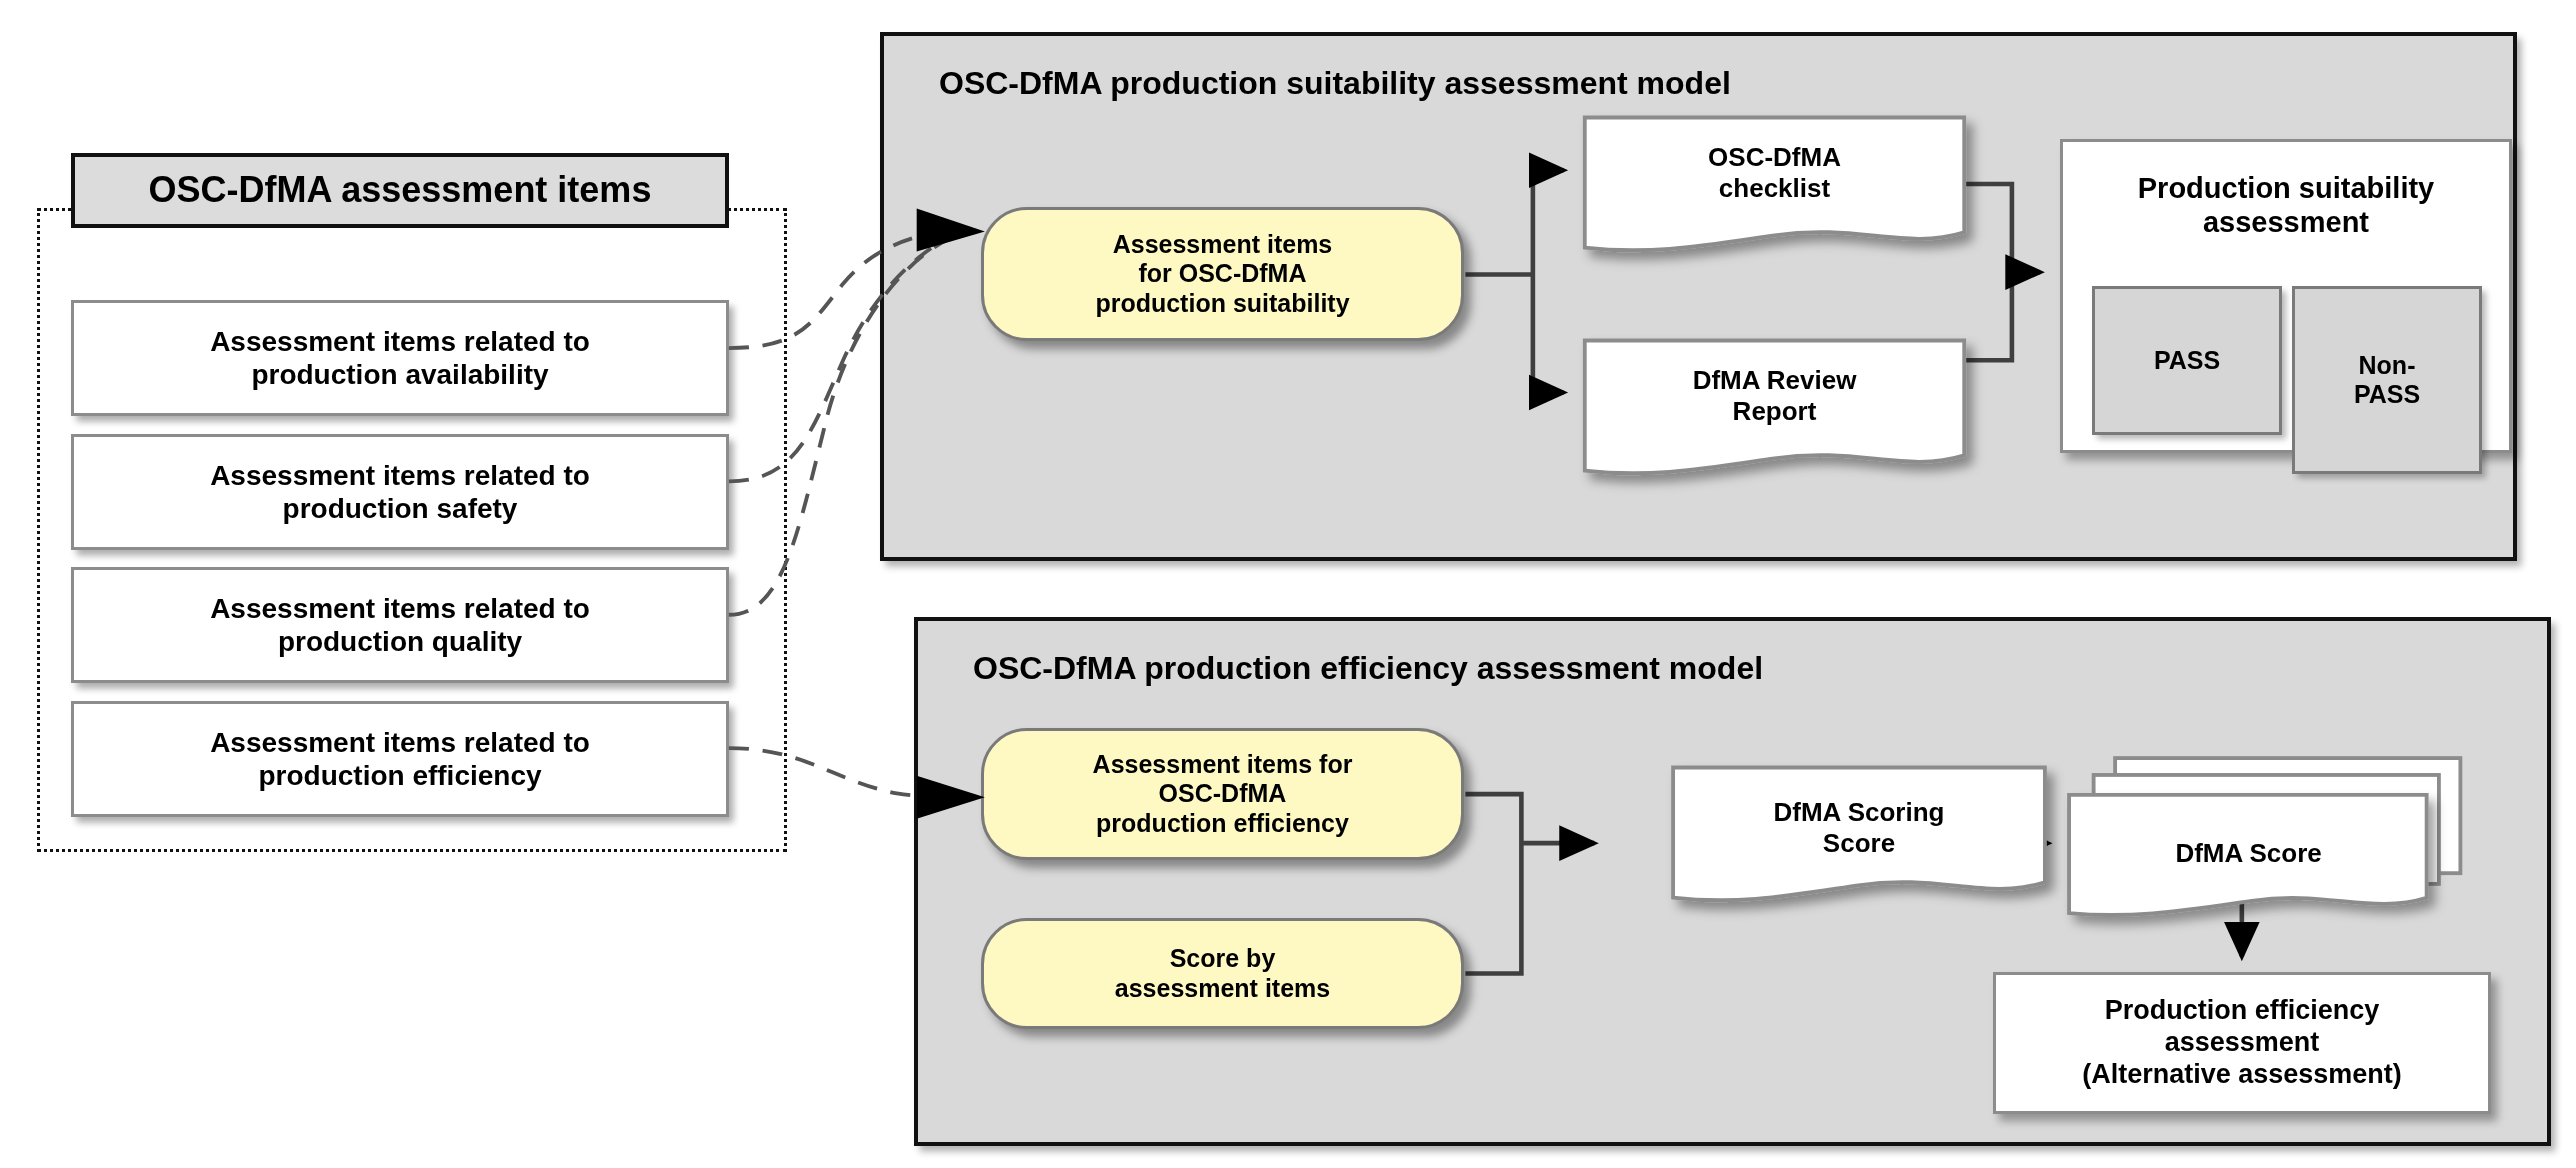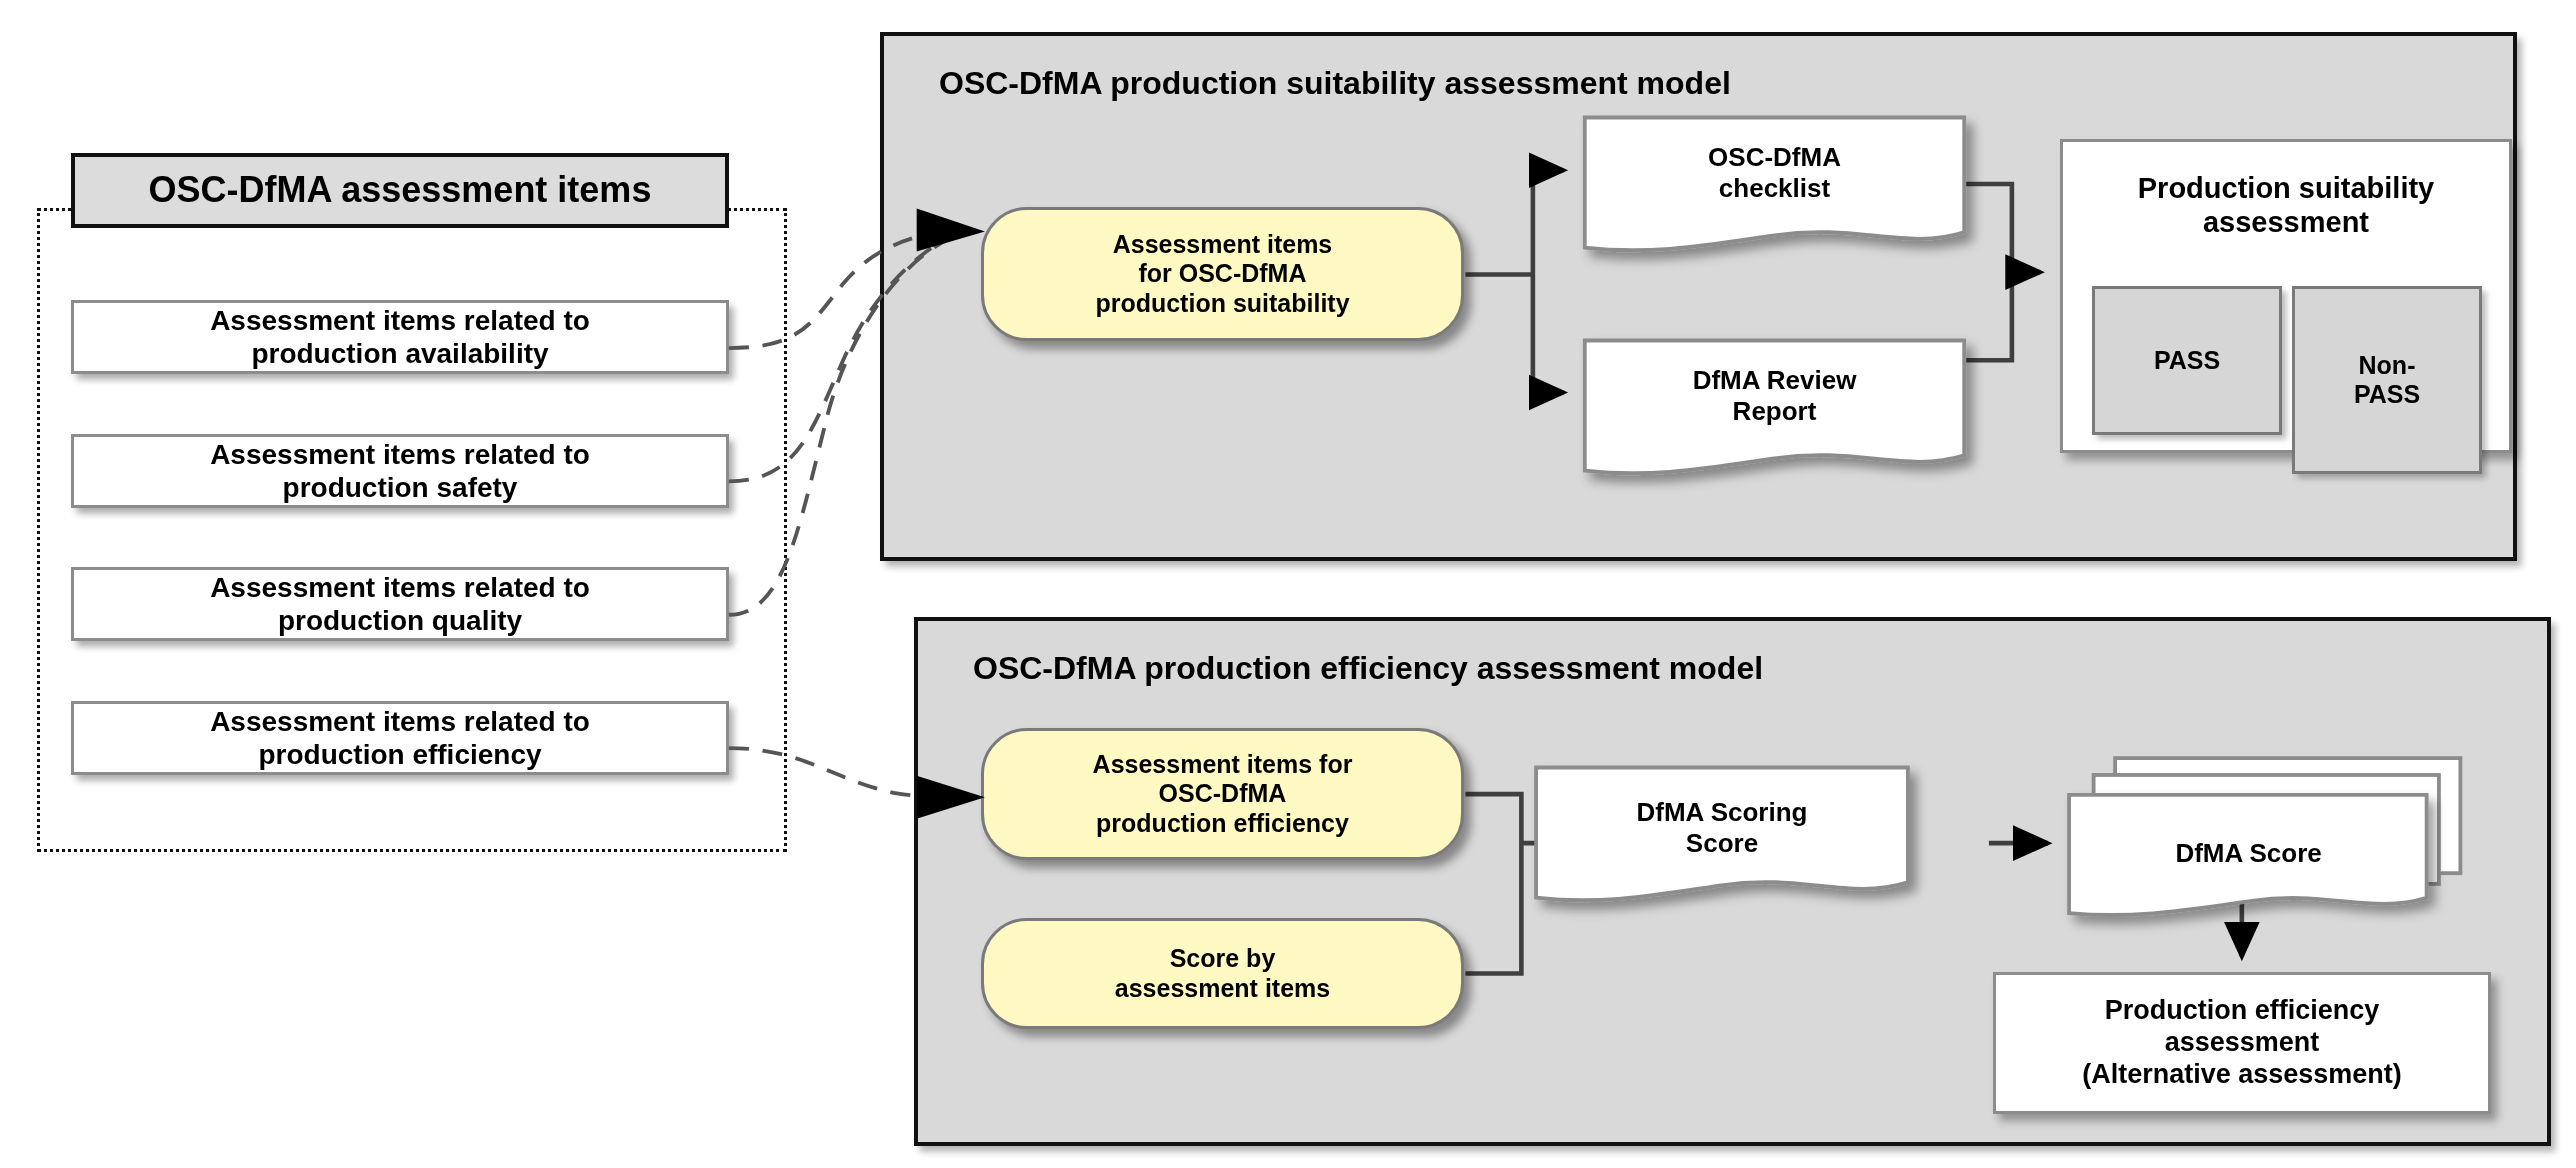--- a/index.html
+++ b/index.html
@@ -22,21 +22,21 @@
 
   
   #left-header{
     left:71px;top:153px;width:658px;height:75px;
     background:#dcdcdc;border:4.6px solid #111;
     font-size:36px;z-index:6;
   }
 
   
   .left-item{
-    left:71px;width:658px;height:74px;background:#ffffff;
+    left:71px;width:658px;height:116px;background:#ffffff;
     border:3.1px solid #8c8c8c;font-size:28px;z-index:5;
     box-shadow:5.4px 6.1px 7px rgba(0,0,0,.33);
   }
   #left-item-0{top:300px;}
   #left-item-1{top:434px;}
   #left-item-2{top:567px;}
   #left-item-3{top:701px;}
 
   
   .panel{
@@ -182,21 +182,21 @@
     </span>
   </div>
 
   <div class="node pill" style="left:981px;top:918px;width:483px;height:111px;">
     <span>
       <span>Score by</span><br>
       <span>assessment items</span>
     </span>
   </div>
 
-  <div class="doc-wrap" style="left:1534px;top:766px;width:376px;height:153px;">
+  <div class="doc-wrap" style="left:1671px;top:766px;width:376px;height:153px;">
     <svg width="376" height="153" viewBox="0 0 490 200" aria-hidden="true">
       <defs>
         <filter id="dsh3" x="-25%" y="-25%" width="160%" height="170%">
           <feDropShadow dx="9" dy="10" stdDeviation="7" flood-color="#000" flood-opacity="0.38"></feDropShadow>
         </filter>
       </defs>
       <path d="M2,2 L488,2 L488,152 C410,176 350,140 244,156 C156,169 88,182 2,172 Z" fill="#ffffff" stroke="#8c8c8c" stroke-width="5" filter="url(#dsh3)"></path>
     </svg>
     <div class="doc-label" style="top:31px;">
       <span>DfMA Scoring</span><br>

